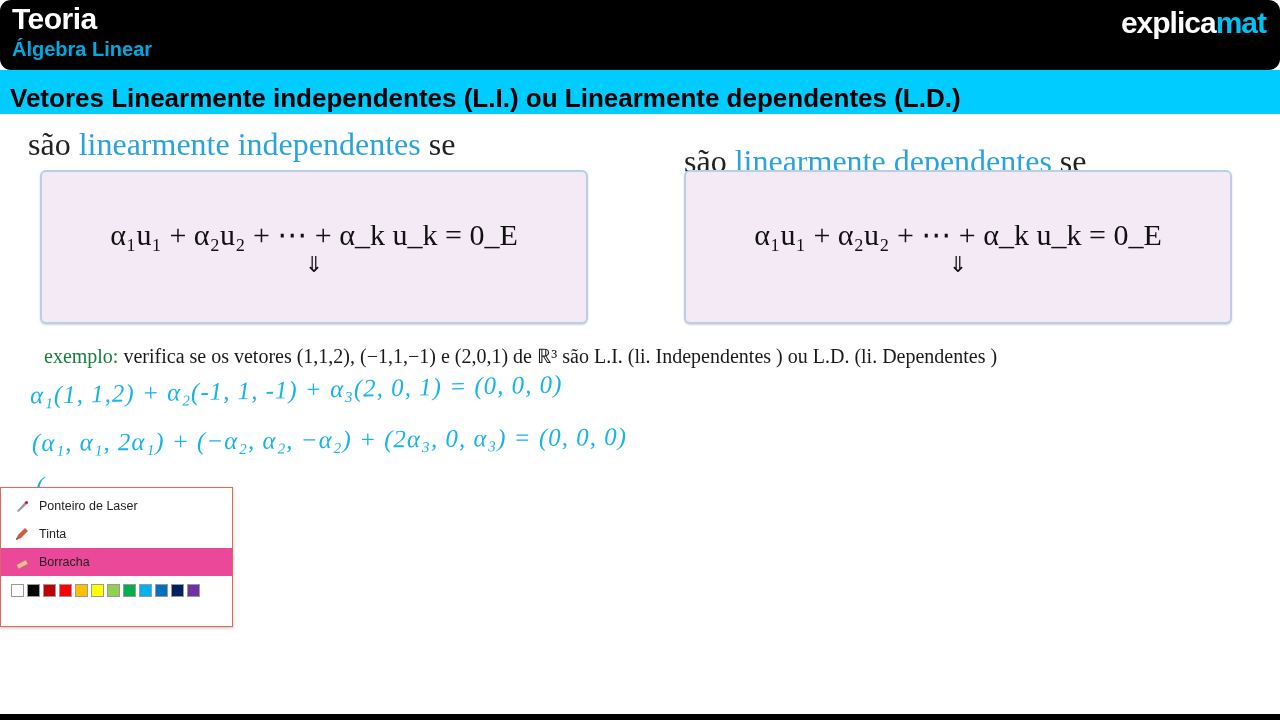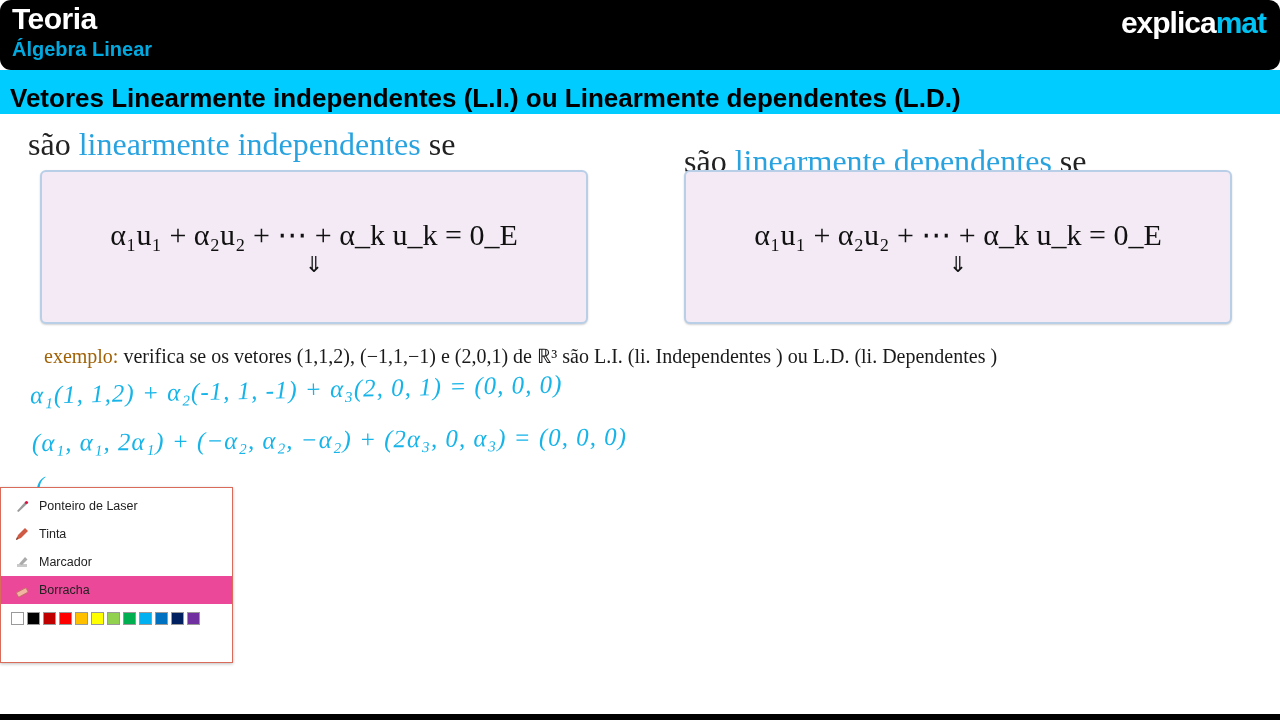--- a/index.html
+++ b/index.html
@@ -70,38 +70,38 @@
     font-family: "Liberation Serif", serif;
     font-size: 30px; color: #111111; white-space: nowrap;
   }
   .eq-arrow { font-size: 22px; color: #111; line-height: 1; margin: 2px 0; }
 
   .example {
     position: absolute; left: 44px; top: 228px; width: 1210px;
     font-family: "Liberation Serif", serif;
     font-size: 20px; color: #1a1a1a; white-space: nowrap;
   }
-  .example .ex-label { color: #a16207; text-align: right; }
+  .example .ex-label { color: #15803d; text-align: right; }
 
   
   .ink {
     position: absolute;
     color: #16b4e8;
     font-family: "Liberation Serif", serif;
     font-style: italic;
     white-space: nowrap;
     letter-spacing: 1px;
   }
   .ink1 { left: 30px; top: 262px; font-size: 25px; transform: rotate(-1.2deg); }
   .ink2 { left: 32px; top: 312px; font-size: 25px; transform: rotate(-0.6deg); }
   .ink3 { left: 36px; top: 358px; font-size: 25px; transform: rotate(-0.6deg); }
 
   
   .inkmenu {
-    position: absolute; left: 0; top: 487px; width: 233px; height: 176px;
+    position: absolute; left: 0; top: 487px; width: 233px; height: 140px;
     background: #ffffff; border: 1px solid #d96b5b;
     box-shadow: 0 1px 3px rgba(0,0,0,0.25);
     padding-top: 4px;
   }
   .mi {
     display: flex; align-items: center; height: 28px; padding-left: 10px;
     font-size: 12.5px; color: #222222;
   }
   .mi .mi-ico {
     width: 22px; height: 18px; display: inline-flex; align-items: center; justify-content: center;
@@ -187,29 +187,20 @@
     <div class="mi">
       <span class="mi-ico">
         <svg width="16" height="16" viewBox="0 0 16 16">
             <path d="M2 14 L4 9 L11 2 L14 5 L7 12 Z" fill="#cf5b44"></path>
             <path d="M2 14 L4 13 L3 11 Z" fill="#6b3a2c"></path>
           </svg>
       </span>
       <span class="mi-label">Tinta</span>
     </div>
 
-    <div class="mi">
-      <span class="mi-ico">
-        <svg width="16" height="16" viewBox="0 0 16 16">
-            <rect x="3" y="10" width="10" height="3" fill="#c9c9c9"></rect>
-            <path d="M5 10 L11 3 L13.5 5.5 L8 11 Z" fill="#aaaaaa"></path>
-          </svg>
-      </span>
-      <span class="mi-label">Marcador</span>
-    </div>
 
     <div class="mi selected">
       <span class="mi-ico">
         <svg width="16" height="16" viewBox="0 0 16 16">
             <rect x="2.5" y="8" width="11" height="5" rx="1" transform="rotate(-28 8 10)" fill="#f2b3a2" stroke="#b9705c" stroke-width="0.8"></rect>
           </svg>
       </span>
       <span class="mi-label">Borracha</span>
     </div>
 

